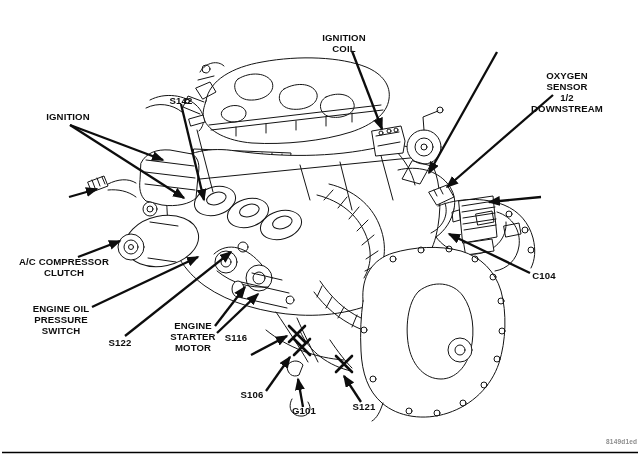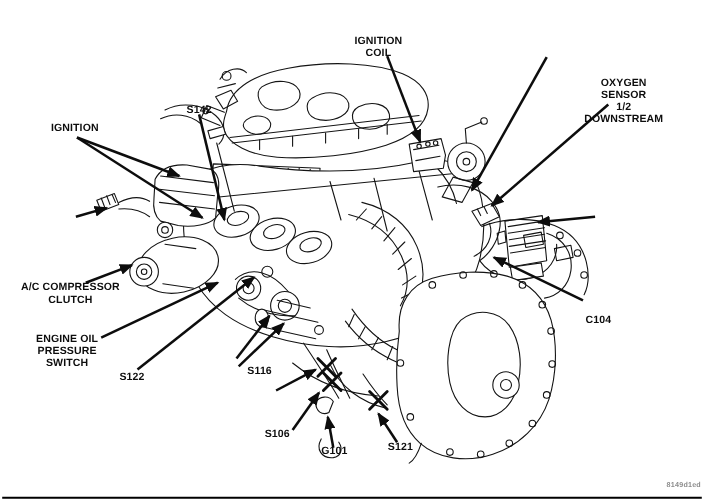--- a/index.html
+++ b/index.html
@@ -210,20 +210,23 @@
   <div class="lbl" style="left:567px;top:70px">OXYGEN SENSOR
 1/2 DOWNSTREAM</div>
   <div class="lbl" style="left:68px;top:111px">IGNITION</div>
   <div class="lbl" style="left:181px;top:95px">S142</div>
   <div class="lbl" style="left:64px;top:256px">A/C COMPRESSOR
 CLUTCH</div>
   <div class="lbl" style="left:61px;top:303px">ENGINE OIL
 PRESSURE
 SWITCH</div>
   <div class="lbl" style="left:120px;top:337px">S122</div>
+  <div class="lbl" style="left:193px;top:320px">ENGINE
+STARTER
+MOTOR</div>
   <div class="lbl" style="left:236px;top:332px">S116</div>
   <div class="lbl" style="left:252px;top:389px">S106</div>
   <div class="lbl" style="left:304px;top:405px">G101</div>
   <div class="lbl" style="left:364px;top:401px">S121</div>
-  <div class="lbl" style="left:544px;top:286px">C104</div>
+  <div class="lbl" style="left:544px;top:270px">C104</div>
 
   <div class="wm" style="left:606px;top:438px">8149d1ed</div>
 </div>
 
 </body></html>

